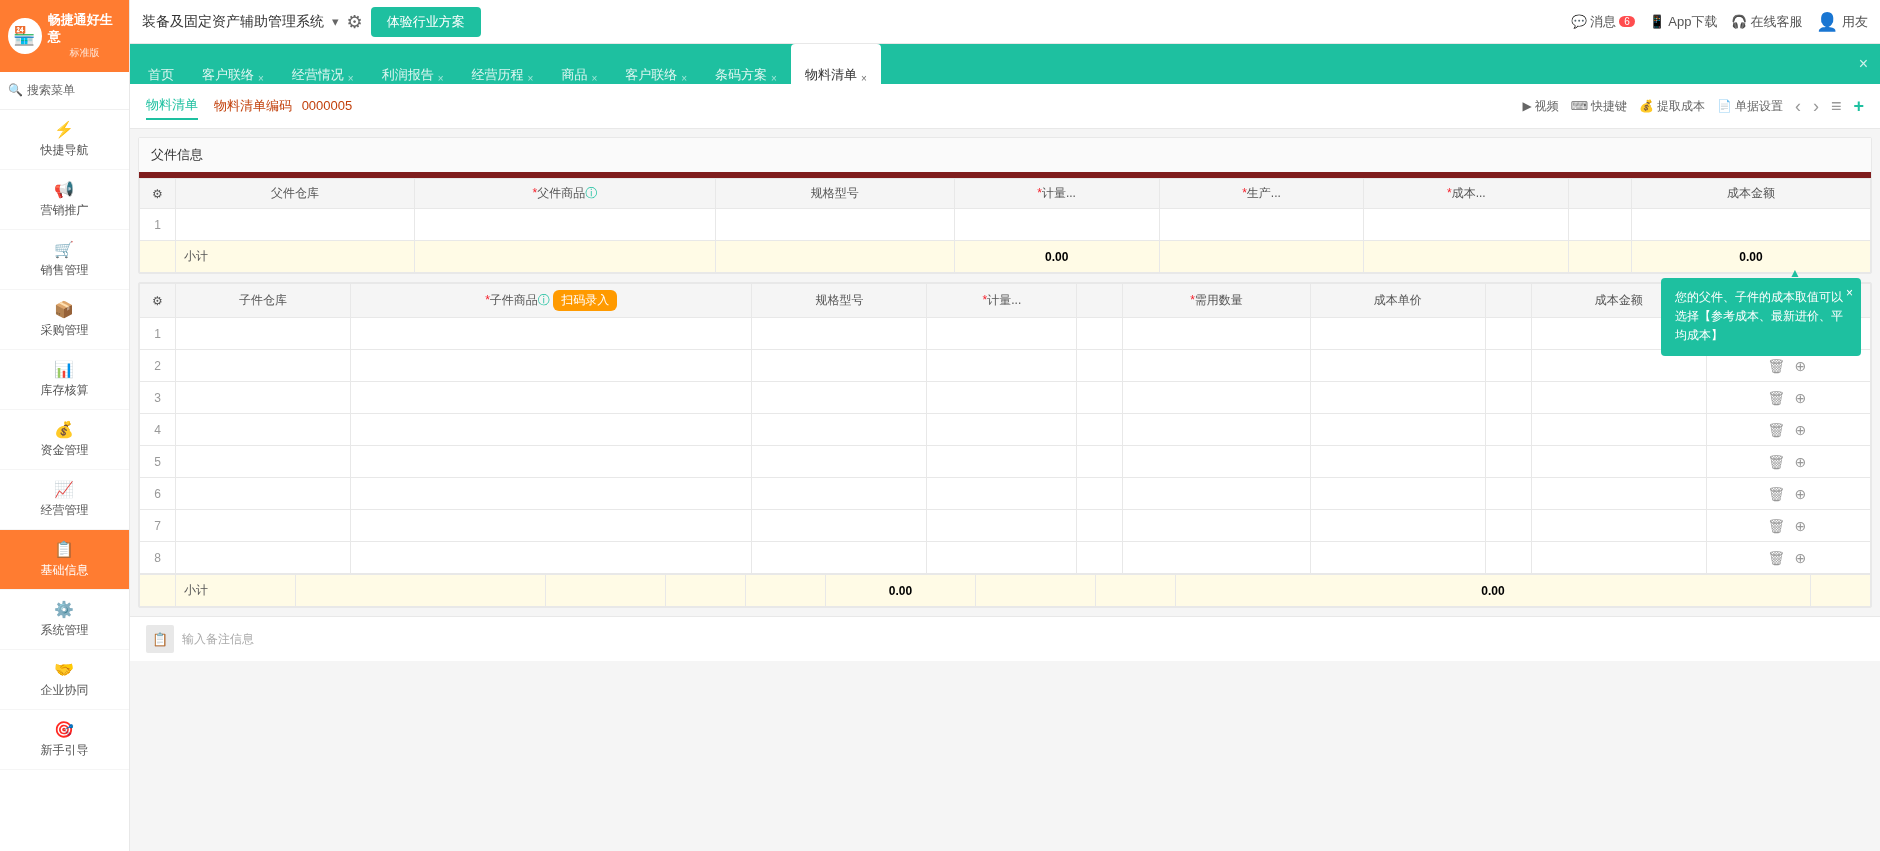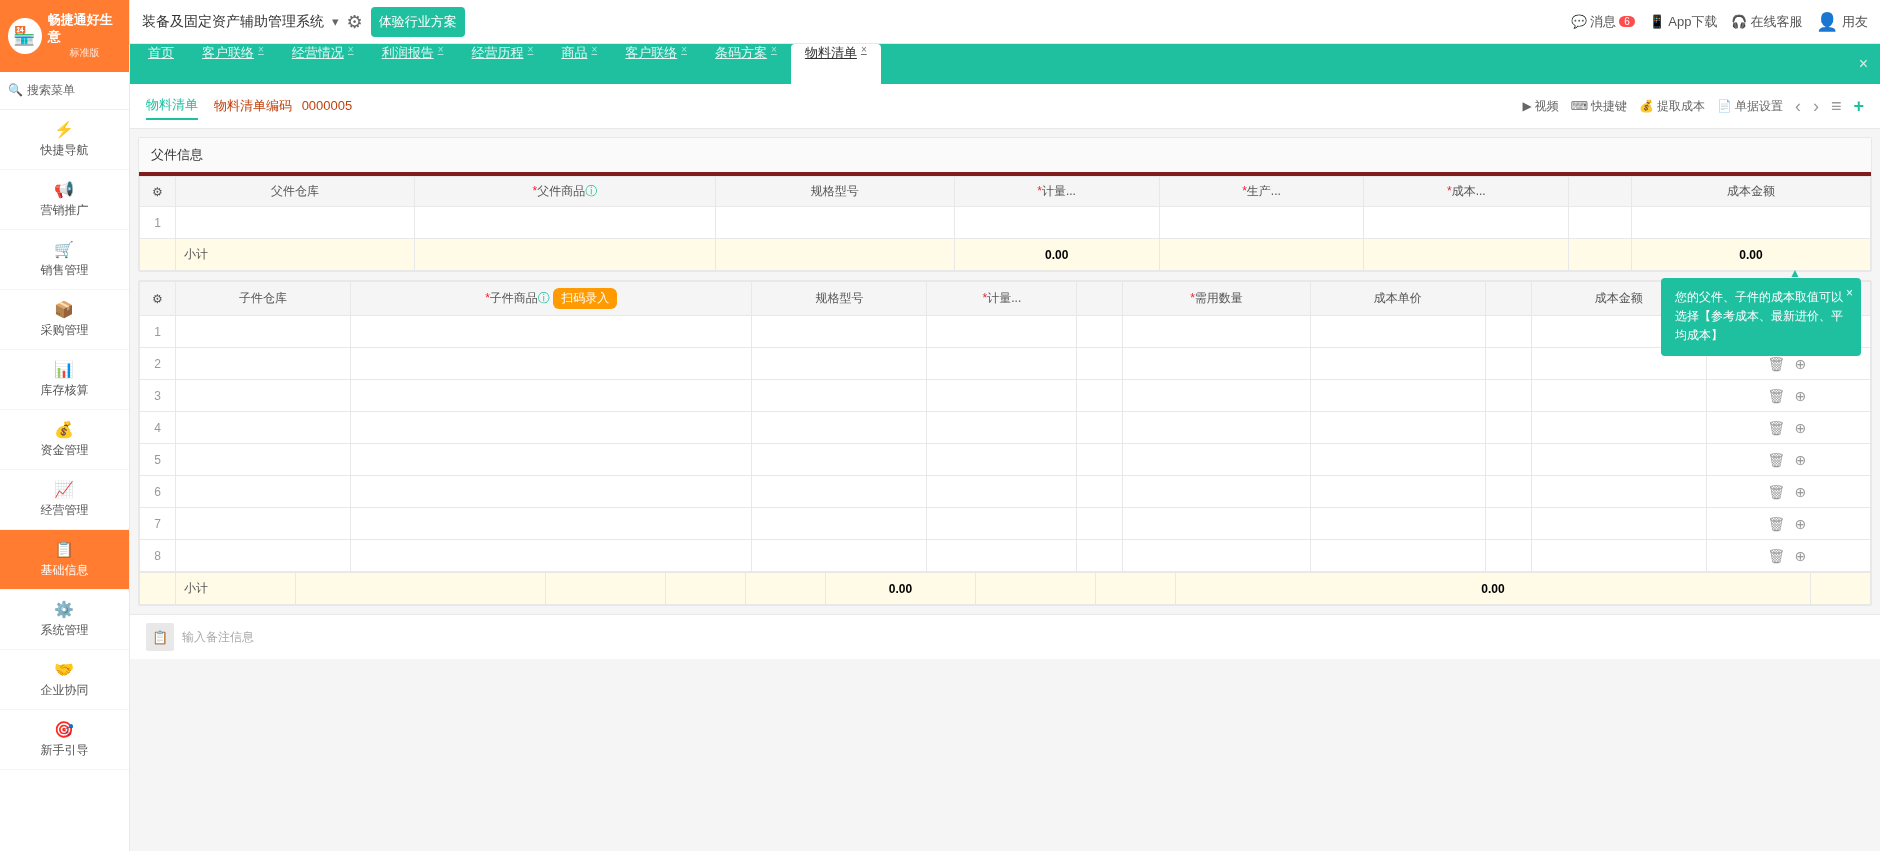--- a/index.html
+++ b/index.html
@@ -17,45 +17,45 @@
     .sidebar-item { display: flex; flex-direction: column; align-items: center; padding: 10px 4px; cursor: pointer; color: #555; font-size: 12px; border-bottom: 1px solid #f5f5f5; gap: 3px; }
     .sidebar-item.active { background: #ff7c31; color: #fff; }
     .sidebar-item.active .sidebar-icon { color: #fff; }
     .sidebar-icon { font-size: 16px; }
 
     
     .main { flex: 1; display: flex; flex-direction: column; overflow: hidden; }
 
     
     .topbar { background: #fff; height: 44px; display: flex; align-items: center; padding: 0 12px; border-bottom: 1px solid #e8e8e8; gap: 8px; }
-    .topbar-btn { background: #1ec0a0; color: #fff; border: none; padding: 6px 8px; border-radius: 4px; cursor: pointer; font-size: 13px; }
+    .topbar-btn { background: #1ec0a0; color: #fff; border: none; padding: 6px 16px; border-radius: 4px; cursor: pointer; font-size: 13px; }
     .topbar-right { display: flex; align-items: center; gap: 14px; margin-left: auto; color: #555; font-size: 13px; }
     .topbar-right-item { display: flex; align-items: center; gap: 3px; cursor: pointer; }
     .badge { background: #ff4d4f; color: #fff; border-radius: 8px; font-size: 10px; padding: 0 4px; min-width: 16px; text-align: center; }
 
     
     .nav-tabs { background: #1ec0a0; display: flex; align-items: center; padding: 0 4px; height: 40px; overflow: hidden; }
-    .nav-tab { padding: 0 14px; height: 40px; display: flex; align-items: flex-start; cursor: pointer; color: rgba(255,255,255,0.85); font-size: 13px; gap: 4px; white-space: nowrap; text-decoration: underline; }
+    .nav-tab { padding: 0 14px; height: 40px; display: flex; align-items: flex-end; cursor: pointer; color: rgba(255,255,255,0.85); font-size: 13px; gap: 4px; white-space: nowrap; }
     .nav-tab.active { background: #fff; color: #333; border-radius: 4px 4px 0 0; }
     .nav-tab .close-x { font-size: 10px; opacity: 0.7; }
     .nav-close-all { margin-left: auto; color: rgba(255,255,255,0.8); cursor: pointer; font-size: 16px; padding: 0 8px; }
 
     
     .page-content { flex: 1; overflow-y: auto; background: #f5f5f5; padding: 0; }
 
     
     .sub-header { background: #fff; padding: 8px 16px; display: flex; align-items: center; gap: 16px; border-bottom: 1px solid #e8e8e8; }
     .sub-tab { color: #c2410c; cursor: pointer; padding: 4px 0; font-size: 13px; }
     .sub-tab.active { color: #1ec0a0; border-bottom: 2px solid #1ec0a0; }
     .sub-actions { margin-left: auto; display: flex; align-items: center; gap: 12px; font-size: 12px; color: #666; }
     .sub-action-item { display: flex; align-items: center; gap: 3px; cursor: pointer; }
 
     
     .section { background: #fff; margin: 8px; border: 1px solid #e8e8e8; border-radius: 2px; position: relative; }
-    .section-title { padding: 8px 12px; font-size: 13px; font-weight: 500; color: #333; border-bottom: 4px solid #7f1d1d; background: #fafafa; }
+    .section-title { padding: 8px 12px; font-size: 13px; font-weight: 500; color: #333; border-bottom: 6px solid #7f1d1d; background: #fafafa; }
 
     
     .data-table { width: 100%; border-collapse: collapse; font-size: 12px; }
     .data-table th { background: #f5f5f5; border: 1px solid #e8e8e8; padding: 6px 8px; text-align: center; color: #555; font-weight: 500; white-space: nowrap; }
     .data-table td { border: 1px solid #e8e8e8; padding: 4px 8px; text-align: center; background: #fff; height: 32px; }
     .data-table .subtotal td { background: #fffbe6; font-weight: 500; }
     .data-table .row-num { color: #999; width: 30px; }
     .required-star { color: #f5222d; }
     .col-setting { width: 36px; }
     .scan-btn { background: #ff9a00; color: #fff; border: none; padding: 2px 8px; border-radius: 6px; cursor: pointer; font-size: 12px; }

